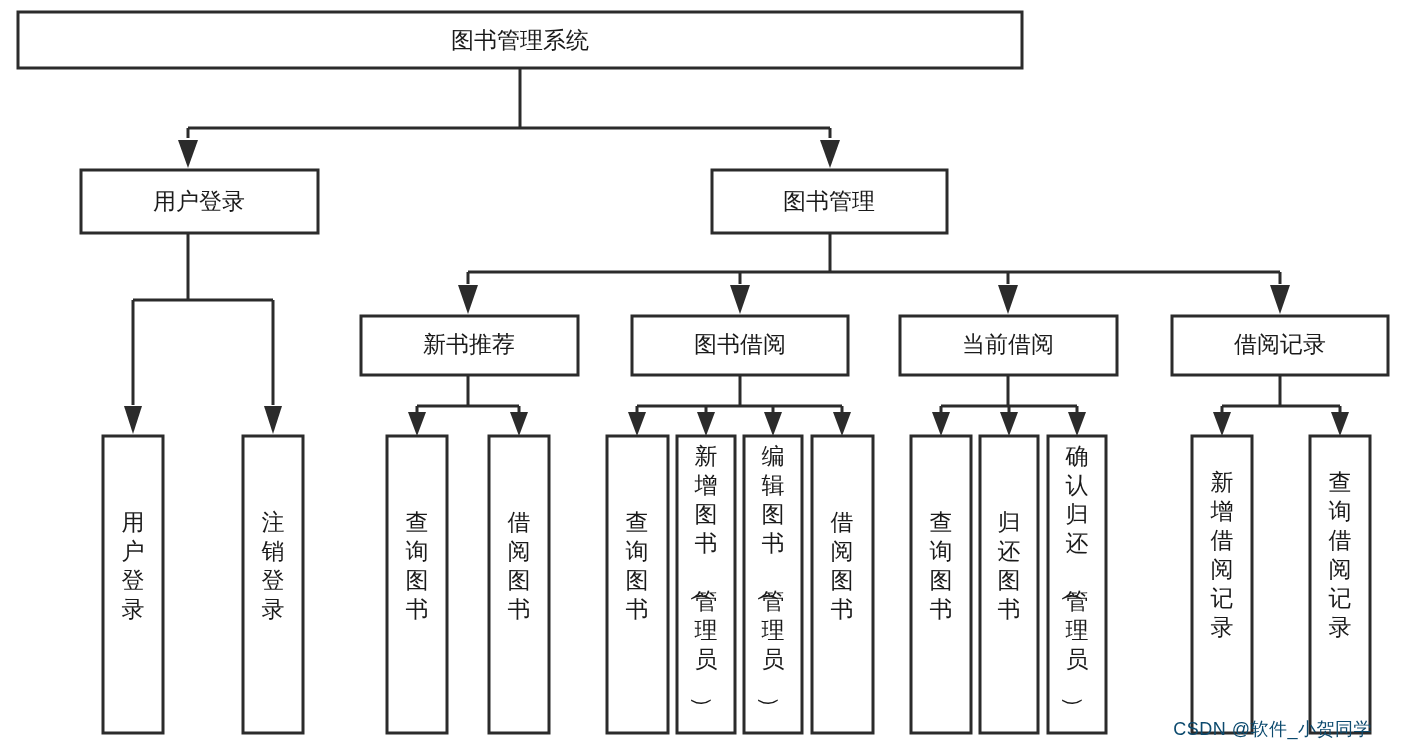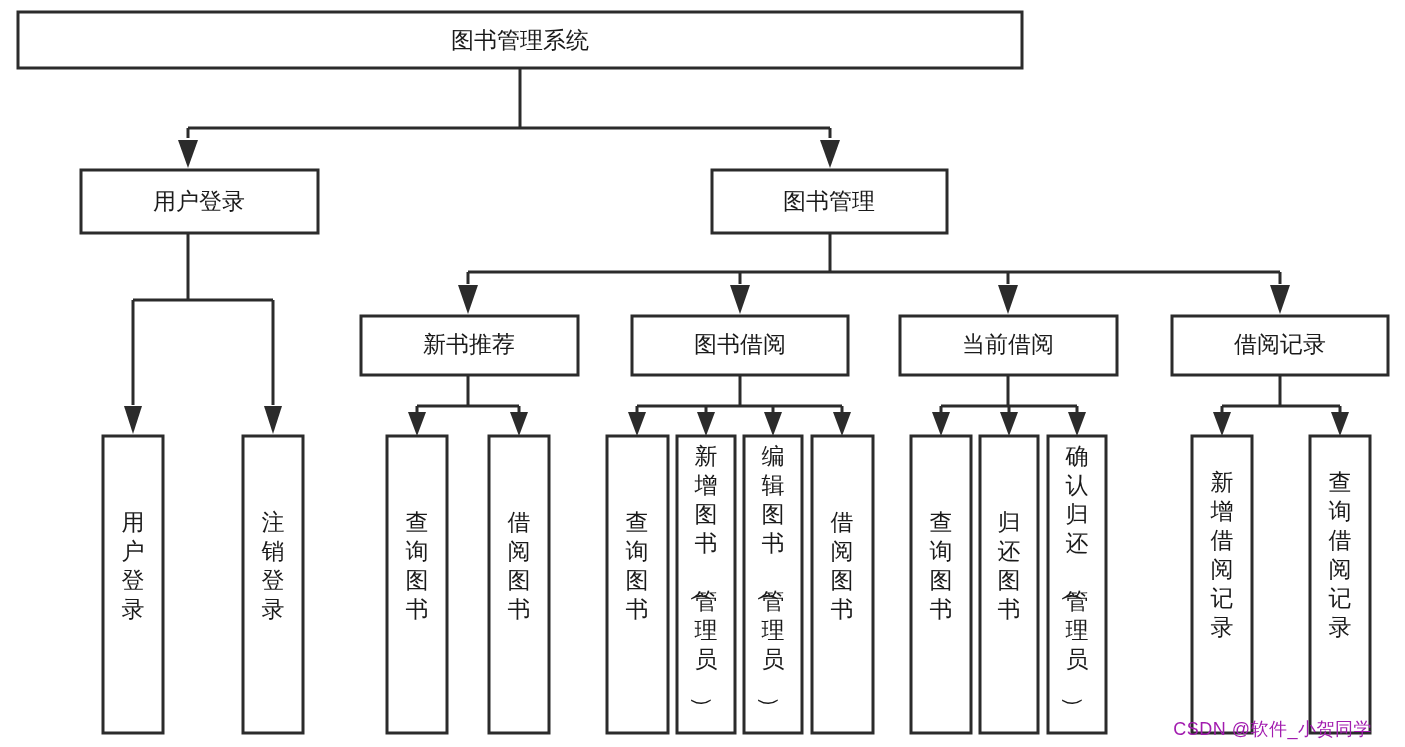--- a/index.html
+++ b/index.html
@@ -56,21 +56,21 @@
     font-size: 23px;
     fill: #1a1a1a;
     text-anchor: middle;
   }
   .watermark {
     position: absolute;
     right: 12px;
     bottom: 6px;
     font-family: "Liberation Sans", "DejaVu Sans", sans-serif;
     font-size: 18px;
-    color: #a21caf;
+    color: #0c4a6e;
     letter-spacing: 0.5px;
     white-space: nowrap;
     user-select: none;
   }
 </style>
 </head>
 <body>
 
 <div id="diagram-root">
 

